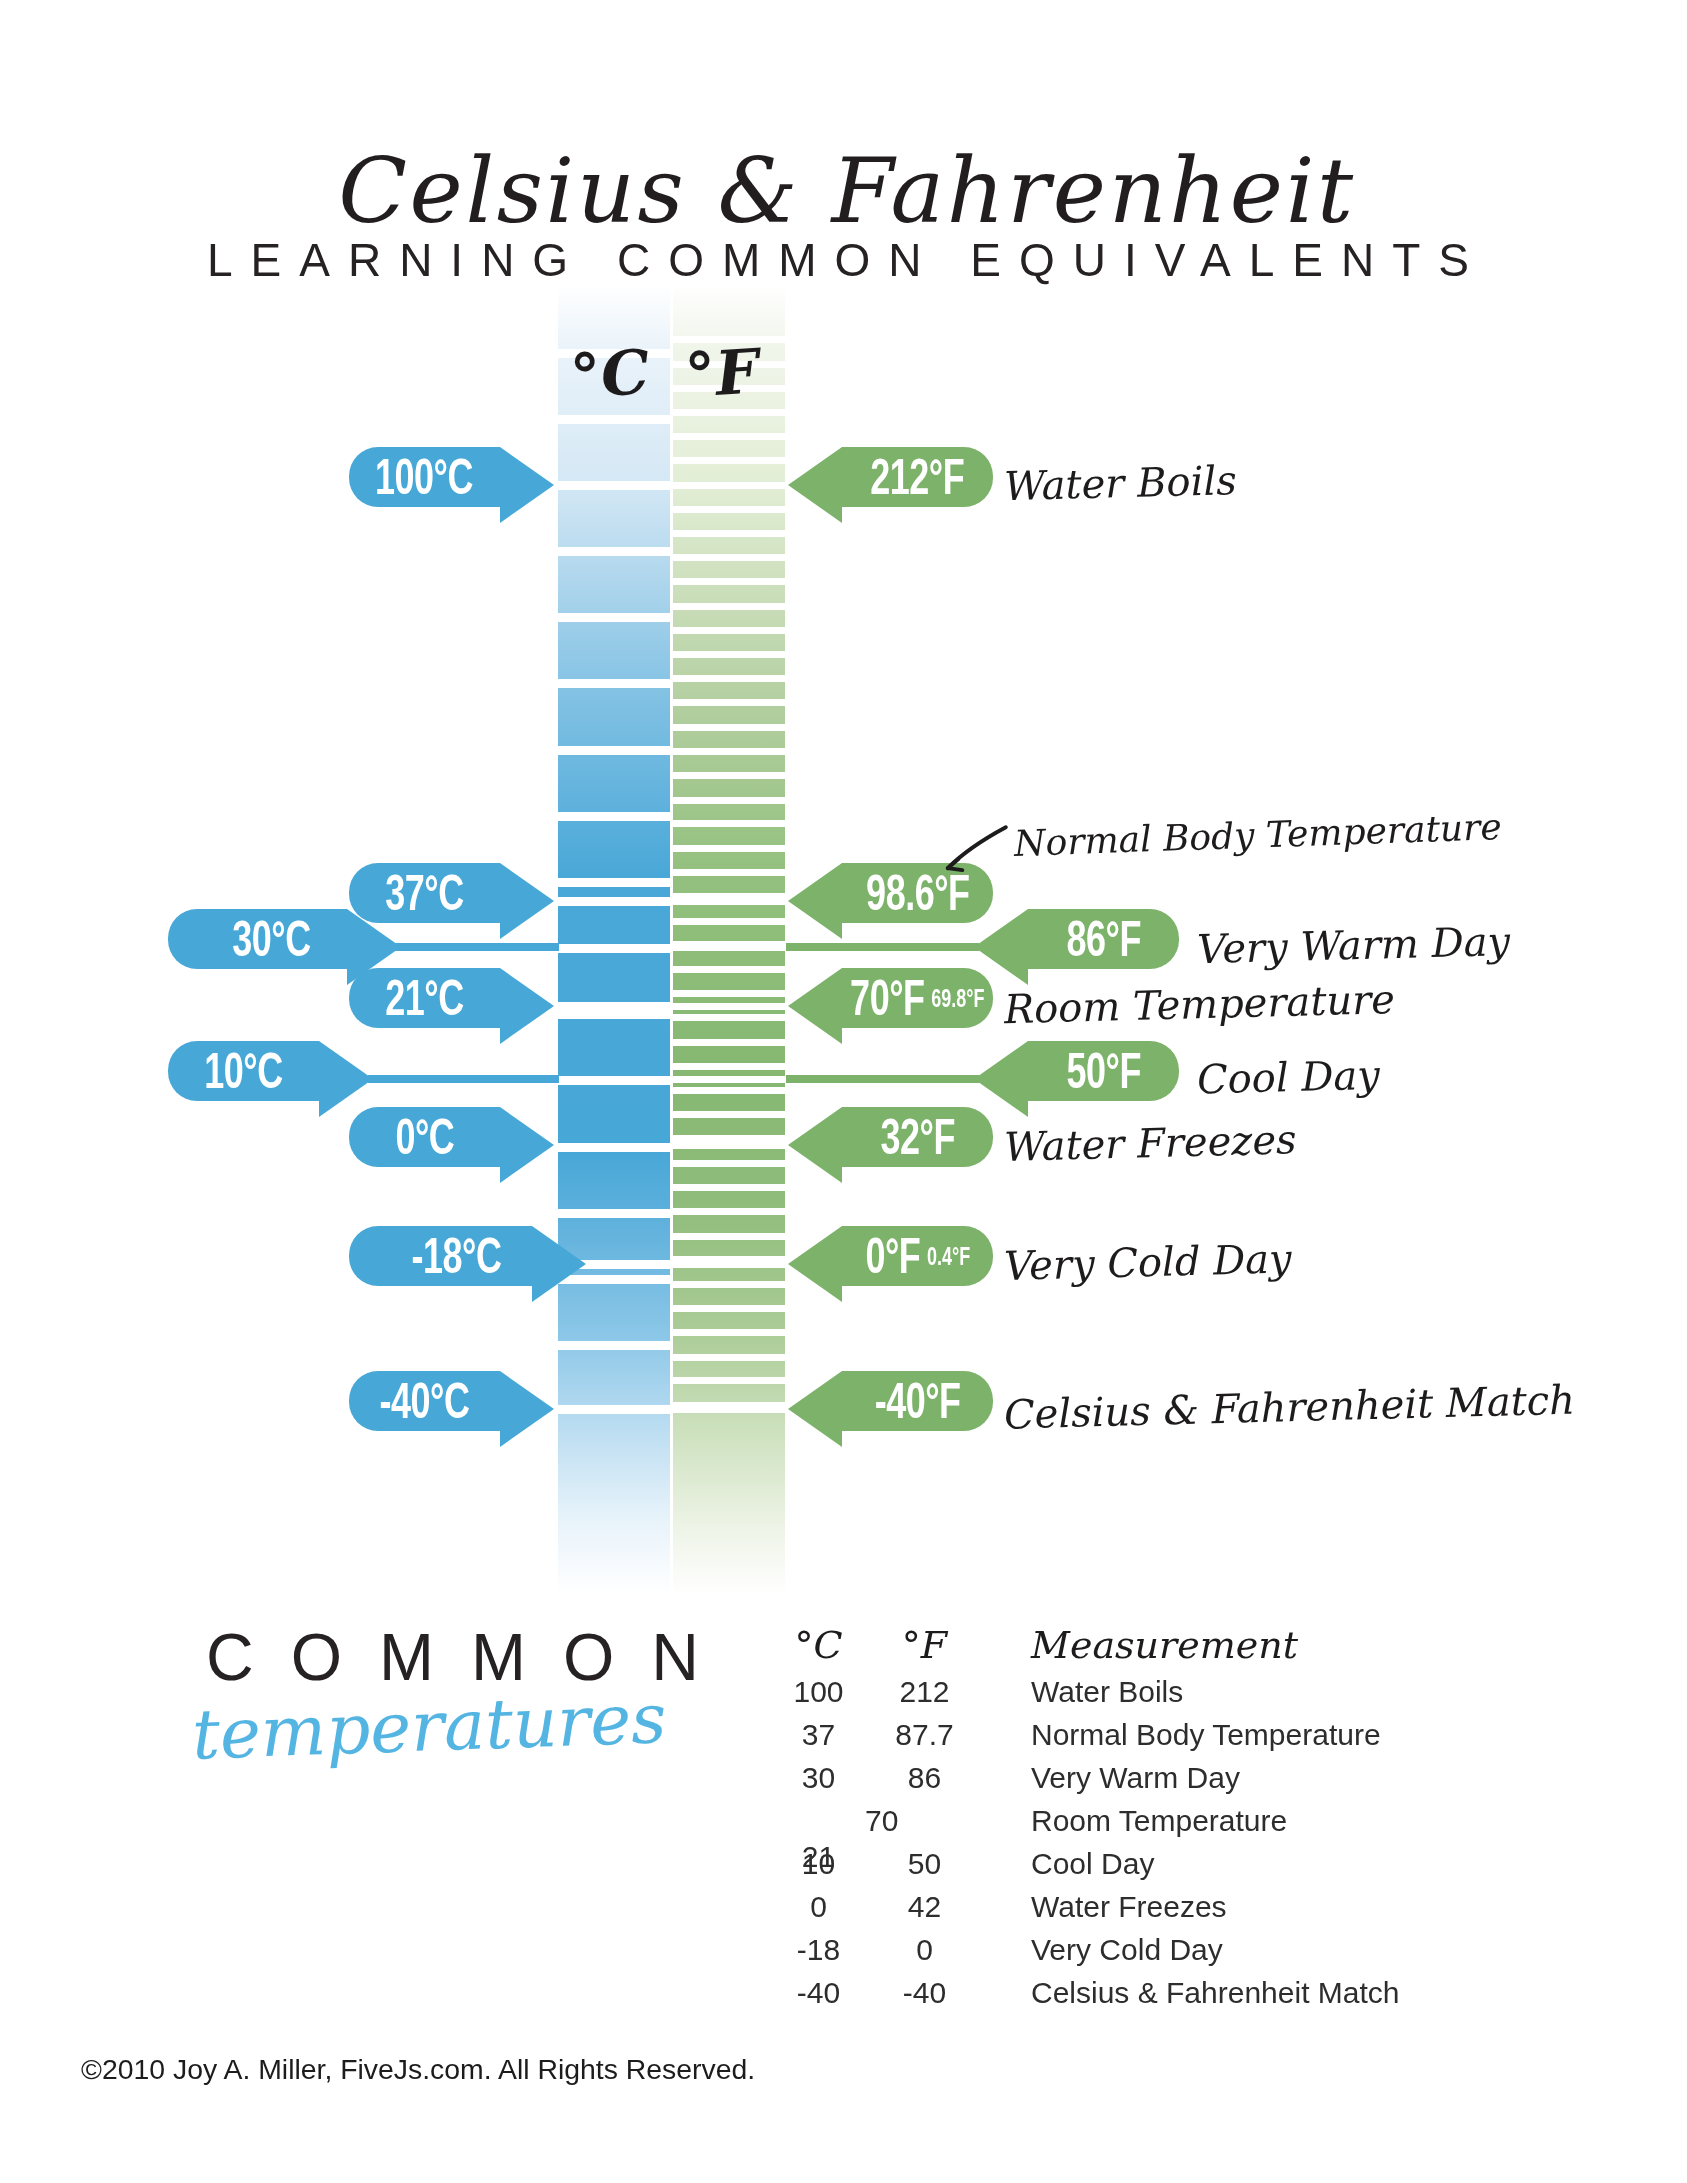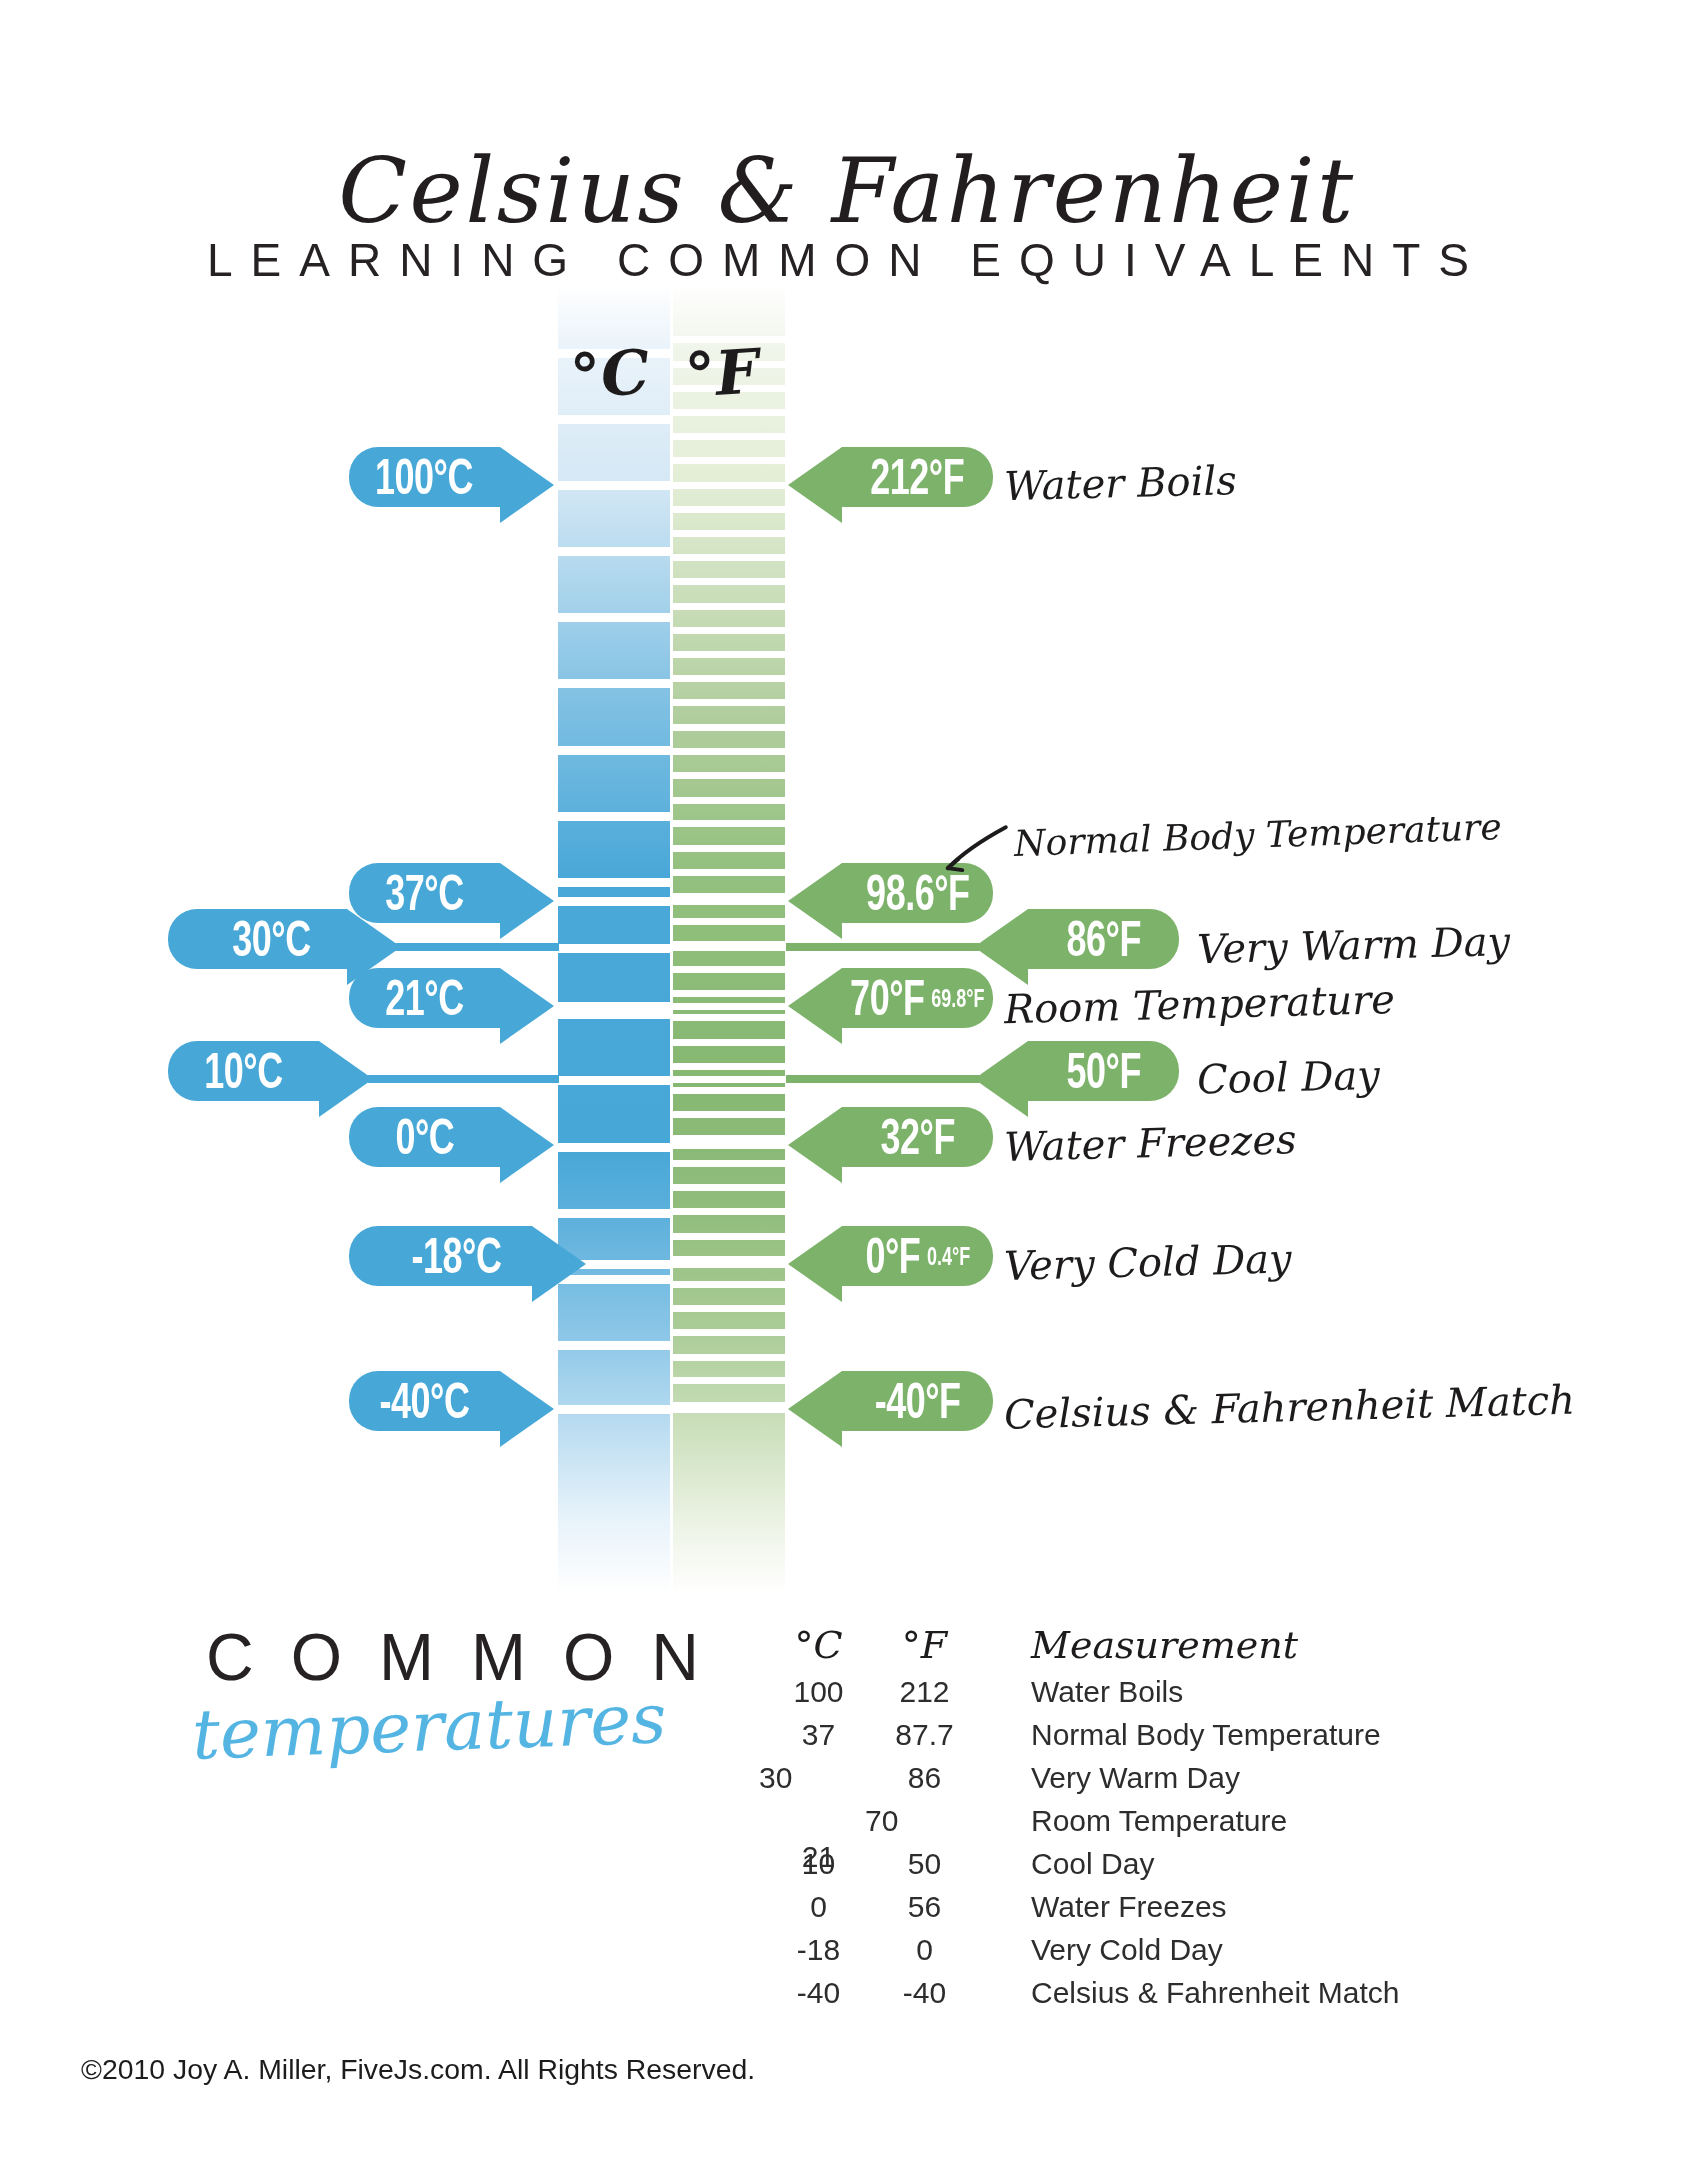--- a/index.html
+++ b/index.html
@@ -212,31 +212,31 @@
 <div id="table-layer">
     <div class="thead script tc-center" style="left: 759px; width: 119px; top: 1645px; text-align: center;">°C</div>
     <div class="thead script tc-center" style="left: 865px; width: 119px; top: 1645px; text-align: center;">°F</div>
     <div class="thead script" style="left: 1031px; top: 1645px;">Measurement</div>
     <div class="tcell tc-center" style="left: 759px; width: 119px; top: 1692px; text-align: center;">100</div>
     <div class="tcell tc-center" style="left: 865px; width: 119px; top: 1692px; text-align: center;">212</div>
     <div class="tcell" style="left: 1031px; top: 1692px;">Water Boils</div>
     <div class="tcell tc-center" style="left: 759px; width: 119px; top: 1735px; text-align: center;">37</div>
     <div class="tcell tc-center" style="left: 865px; width: 119px; top: 1735px; text-align: center;">87.7</div>
     <div class="tcell" style="left: 1031px; top: 1735px;">Normal Body Temperature</div>
-    <div class="tcell tc-center" style="left: 759px; width: 119px; top: 1778px; text-align: left;">30</div>
+    <div class="tcell tc-center" style="left: 759px; width: 119px; top: 1778px; text-align: center;">30</div>
     <div class="tcell tc-center" style="left: 865px; width: 119px; top: 1778px; text-align: center;">86</div>
     <div class="tcell" style="left: 1031px; top: 1778px;">Very Warm Day</div>
     <div class="tcell tc-center" style="left: 759px; width: 119px; top: 1821px; text-align: center; margin-top: 36px;">21</div>
     <div class="tcell tc-center" style="left: 865px; width: 119px; top: 1821px; text-align: left;">70</div>
     <div class="tcell" style="left: 1031px; top: 1821px;">Room Temperature</div>
     <div class="tcell tc-center" style="left: 759px; width: 119px; top: 1864px; text-align: center;">10</div>
     <div class="tcell tc-center" style="left: 865px; width: 119px; top: 1864px; text-align: center;">50</div>
     <div class="tcell" style="left: 1031px; top: 1864px;">Cool Day</div>
     <div class="tcell tc-center" style="left: 759px; width: 119px; top: 1907px; text-align: center;">0</div>
-    <div class="tcell tc-center" style="left: 865px; width: 119px; top: 1907px; text-align: center;">56</div>
+    <div class="tcell tc-center" style="left: 865px; width: 119px; top: 1907px; text-align: center;">42</div>
     <div class="tcell" style="left: 1031px; top: 1907px;">Water Freezes</div>
     <div class="tcell tc-center" style="left: 759px; width: 119px; top: 1950px; text-align: center;">-18</div>
     <div class="tcell tc-center" style="left: 865px; width: 119px; top: 1950px; text-align: center;">0</div>
     <div class="tcell" style="left: 1031px; top: 1950px;">Very Cold Day</div>
     <div class="tcell tc-center" style="left: 759px; width: 119px; top: 1993px; text-align: center;">-40</div>
     <div class="tcell tc-center" style="left: 865px; width: 119px; top: 1993px; text-align: center;">-40</div>
     <div class="tcell" style="left: 1031px; top: 1993px;">Celsius &amp; Fahrenheit Match</div>
   </div>
 
 <div class="copyright">©2010 Joy A. Miller, FiveJs.com. All Rights Reserved.</div>

